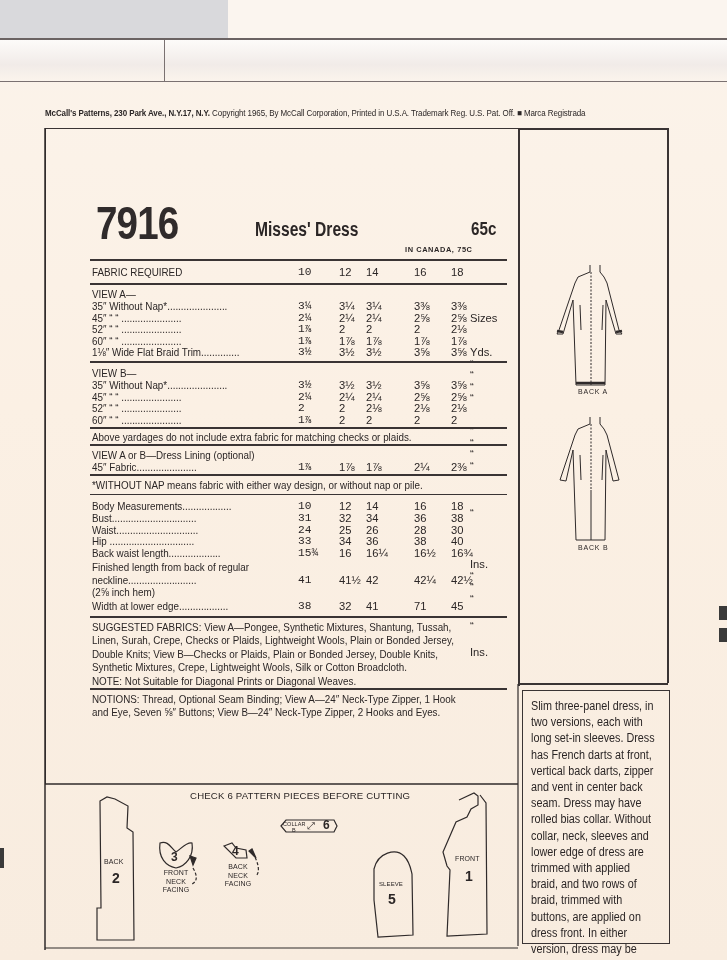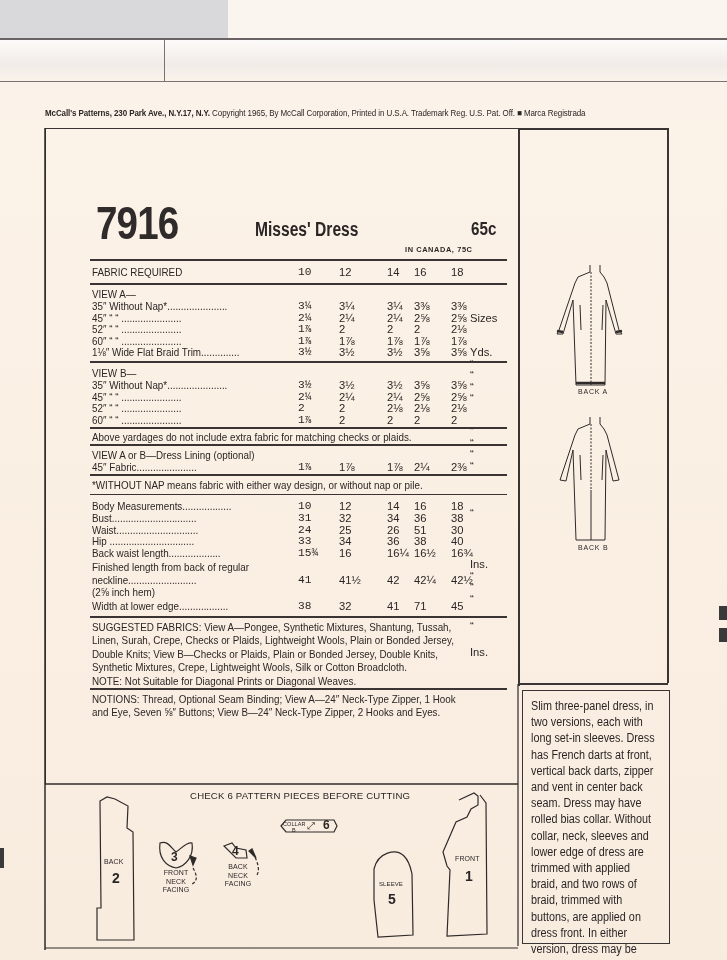--- a/index.html
+++ b/index.html
@@ -67,21 +67,21 @@
     position: absolute; left: 405px; top: 245px; font-size: 7.4px; font-weight: bold;
     letter-spacing: 0.6px;
   }
   .rule { position: absolute; left: 90px; width: 417px; height: 1.5px; background: #3a3434; }
   .rule.thin { height: 1px; }
   .row {
     position: absolute; left: 92px; height: 12px; font-size: 11.2px; line-height: 12px; white-space: nowrap;
   }
   .row .lbl { position: absolute; left: 0; transform: scaleX(0.88); transform-origin: left; }
   .row .c { position: absolute; text-align: left; }
-  .c0 { left: 206px; font-family: Liberation Mono, monospace; } .c1 { left: 247px; } .c2 { left: 295px; } .c3 { left: 322px; } .c4 { left: 359px; }
+  .c0 { left: 206px; font-family: Liberation Mono, monospace; } .c1 { left: 247px; } .c2 { left: 274px; } .c3 { left: 322px; } .c4 { left: 359px; }
   .cu { left: 378px; margin-top: 46px; }
   .para {
     position: absolute; left: 92px; width: 420px; font-size: 11.2px; line-height: 13.4px;
   }
   .para span { display: block; white-space: nowrap; transform: scaleX(0.88); transform-origin: left; }
   .check-title {
     position: absolute; left: 190px; top: 790px; font-size: 9.6px; font-weight: normal;
     letter-spacing: 0.2px; white-space: nowrap;
   }
   .piece-label { position: absolute; font-size: 7px; text-align: center; line-height: 8.5px; letter-spacing: 0.1px; }
@@ -252,21 +252,21 @@
       <span class="c c2">34</span>
       <span class="c c3">36</span>
       <span class="c c4">38</span>
       <span class="c cu">Ins.</span>
     </div>
     <div class="row" style="top:523.6px">
       <span class="lbl">Waist..............................</span>
       <span class="c c0">24</span>
       <span class="c c1">25</span>
       <span class="c c2">26</span>
-      <span class="c c3">51</span>
+      <span class="c c3">28</span>
       <span class="c c4">30</span>
       <span class="c cu">“</span>
     </div>
     <div class="row" style="top:535.2px">
       <span class="lbl">Hip ...............................</span>
       <span class="c c0">33</span>
       <span class="c c1">34</span>
       <span class="c c2">36</span>
       <span class="c c3">38</span>
       <span class="c c4">40</span>

